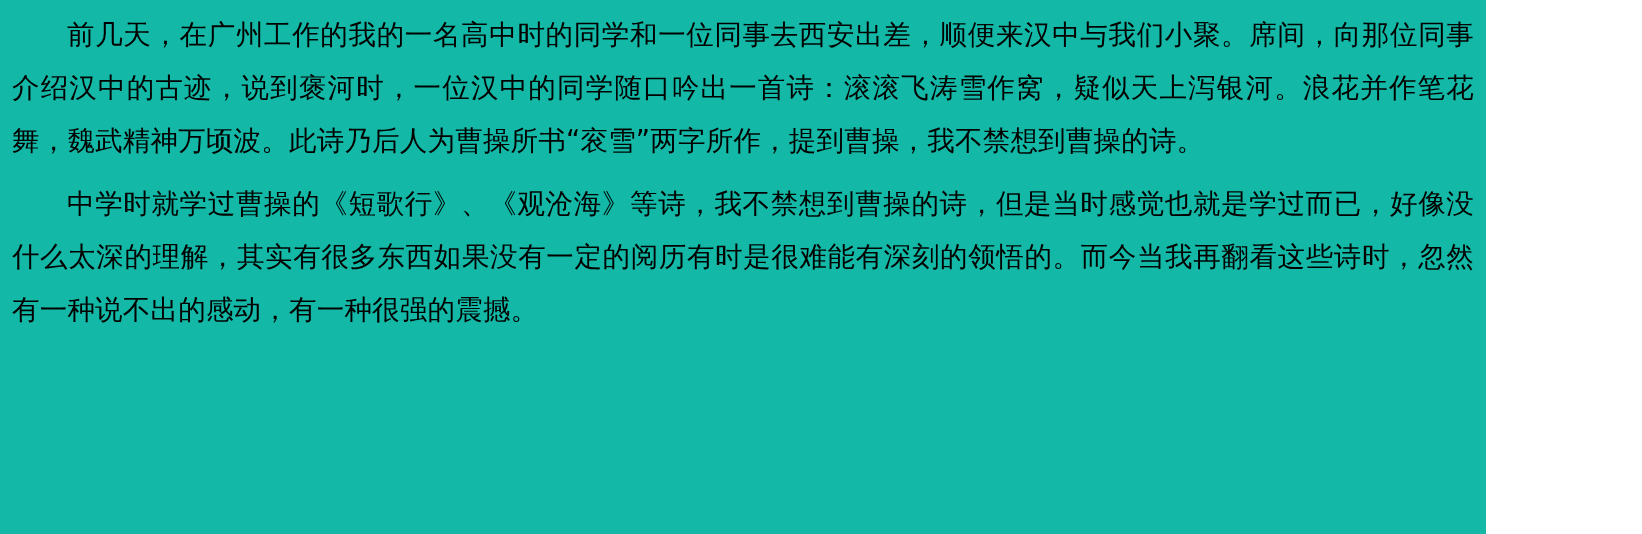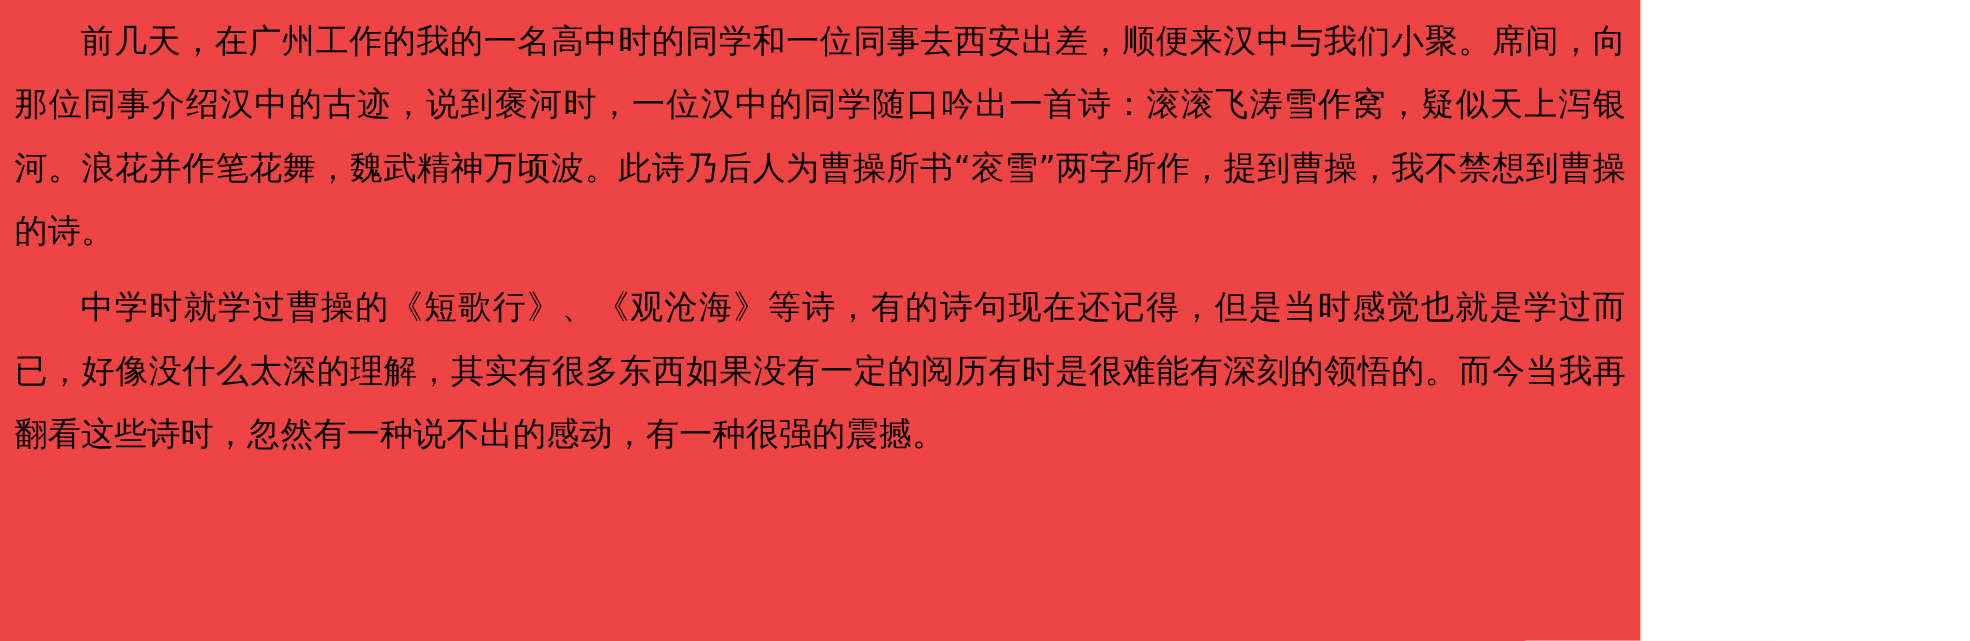--- a/index.html
+++ b/index.html
@@ -8,24 +8,24 @@
     background: #ffffff;
   }
   body {
     width: 1642px;
     height: 534px;
     overflow: hidden;
     font-family: "DejaVu Sans", "Liberation Sans", sans-serif;
   }
   .page {
     box-sizing: border-box;
-    width: 1367px;
+    width: 1486px;
     height: 534px;
     padding: 8px 12px 0 12px;
-    background: #ef4444;
+    background: #14b8a6;
   }
   .article {
     display: block;
   }
   .para {
     margin: 0 0 10px 0;
     color: #000000;
     font-size: 27.5px;
     line-height: 53px;
     text-align: justify;
@@ -38,15 +38,15 @@
   .para:last-child {
     margin-bottom: 0;
   }
 </style>
 </head>
 <body>
 
 <div class="page">
   <div class="article">
     <p class="para">前几天，在广州工作的我的一名高中时的同学和一位同事去西安出差，顺便来汉中与我们小聚。席间，向那位同事介绍汉中的古迹，说到褒河时，一位汉中的同学随口吟出一首诗：滚滚飞涛雪作窝，疑似天上泻银河。浪花并作笔花舞，魏武精神万顷波。此诗乃后人为曹操所书“衮雪”两字所作，提到曹操，我不禁想到曹操的诗。</p>
-    <p class="para">中学时就学过曹操的《短歌行》、《观沧海》等诗，有的诗句现在还记得，但是当时感觉也就是学过而已，好像没什么太深的理解，其实有很多东西如果没有一定的阅历有时是很难能有深刻的领悟的。而今当我再翻看这些诗时，忽然有一种说不出的感动，有一种很强的震撼。</p>
+    <p class="para">中学时就学过曹操的《短歌行》、《观沧海》等诗，我不禁想到曹操的诗，但是当时感觉也就是学过而已，好像没什么太深的理解，其实有很多东西如果没有一定的阅历有时是很难能有深刻的领悟的。而今当我再翻看这些诗时，忽然有一种说不出的感动，有一种很强的震撼。</p>
   </div>
 </div>
 
 </body></html>

